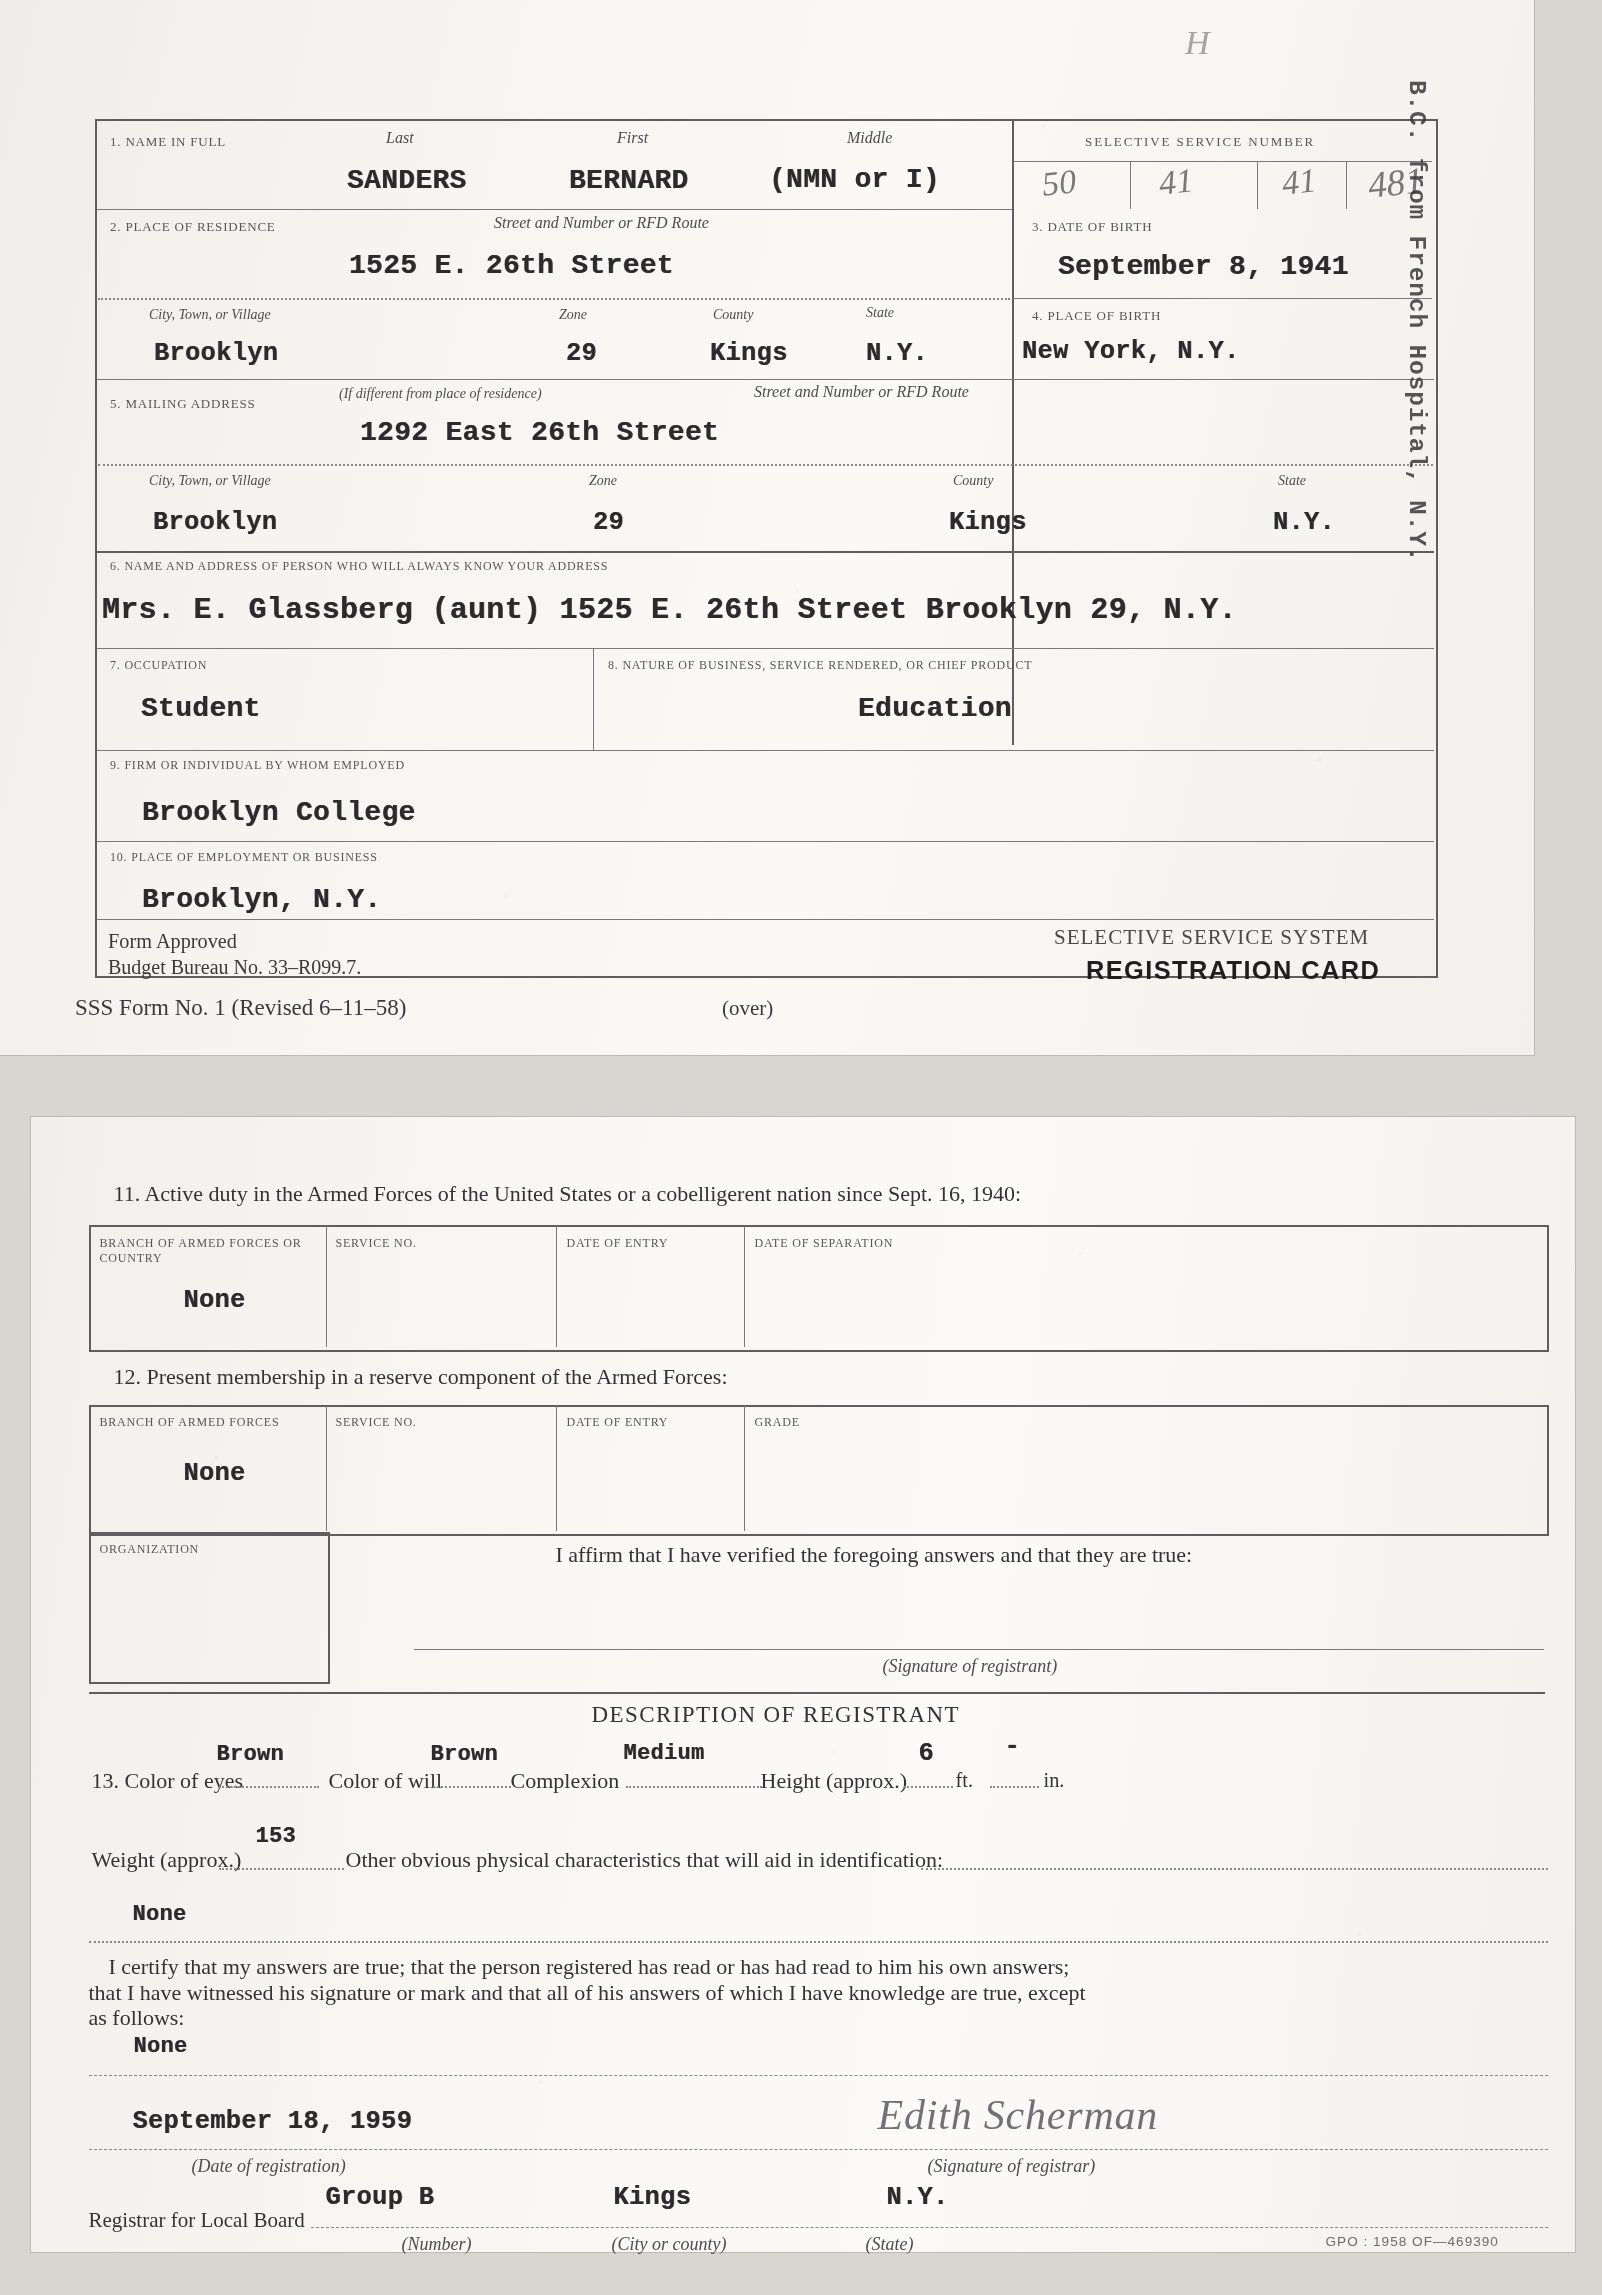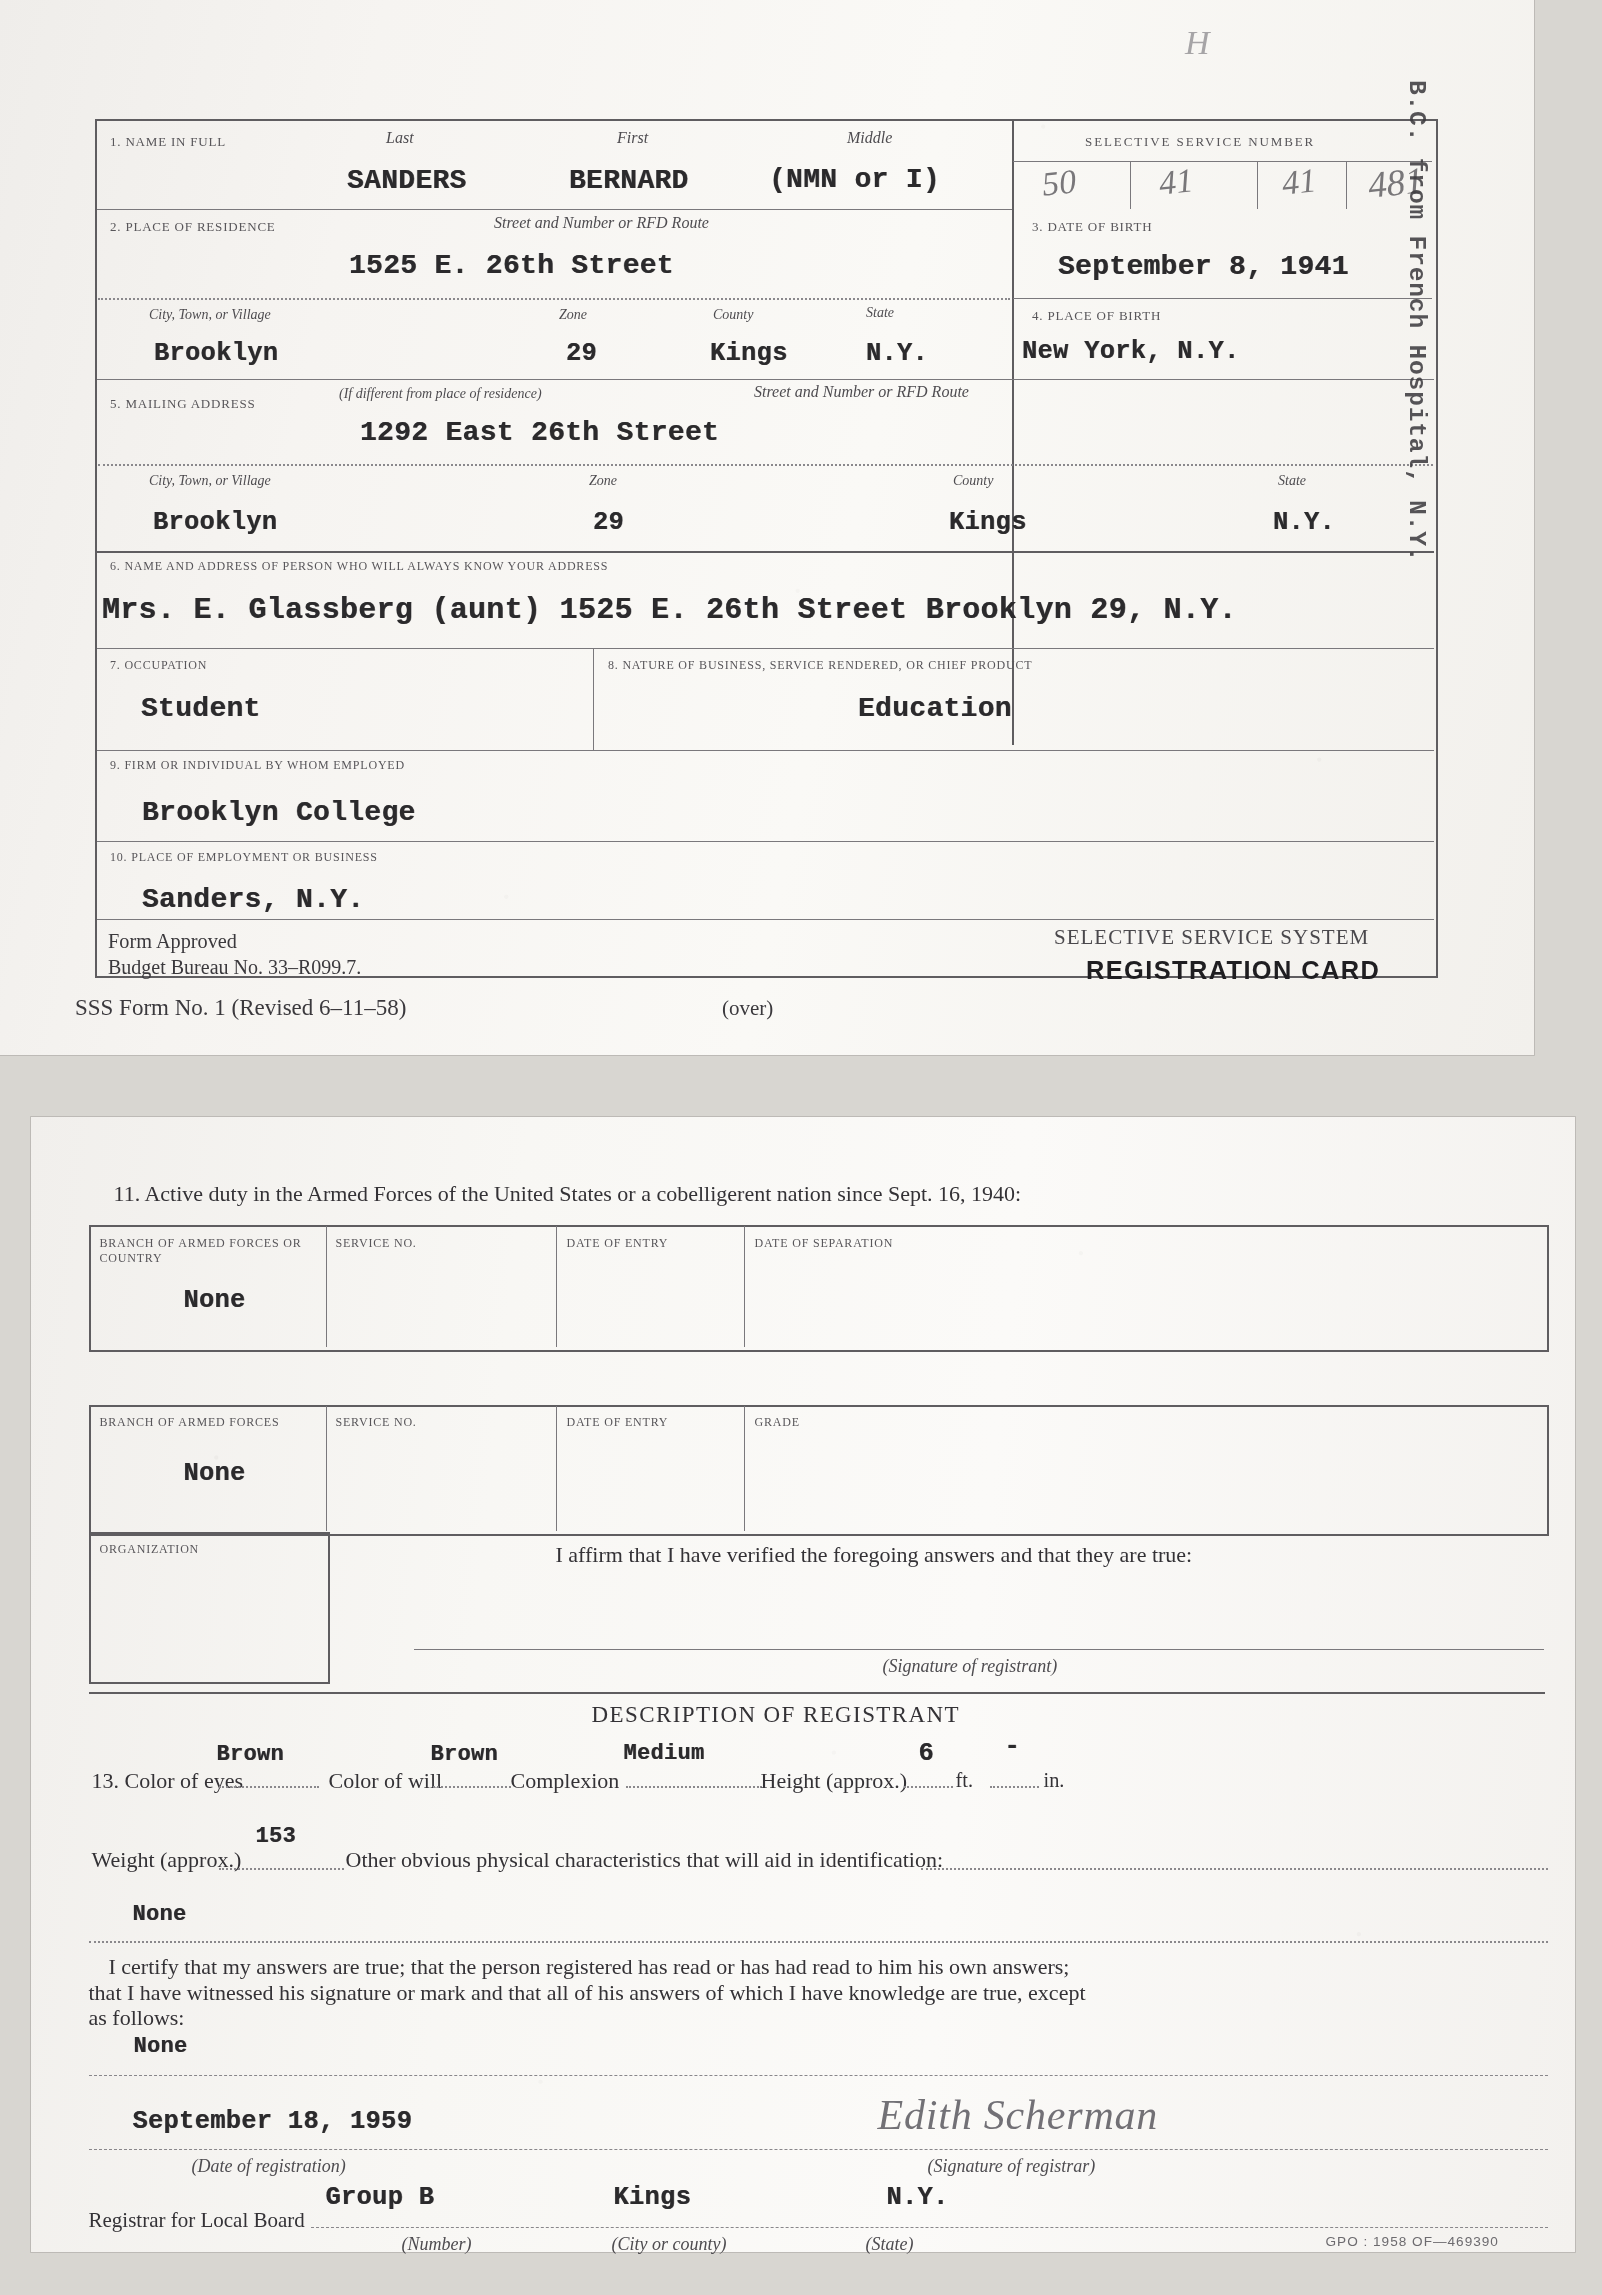--- a/index.html
+++ b/index.html
@@ -185,21 +185,21 @@
   <div class="cap typed lg" style="left:858px;top:693px;">Education</div>
 
   <div class="hr" style="left:97px;top:750px;width:1337px;"></div>
 
   <div class="cap lbl sm" style="left:110px;top:758px;">9. FIRM OR INDIVIDUAL BY WHOM EMPLOYED</div>
   <div class="cap typed lg" style="left:142px;top:797px;">Brooklyn College</div>
 
   <div class="hr" style="left:97px;top:841px;width:1337px;"></div>
 
   <div class="cap lbl sm" style="left:110px;top:850px;">10. PLACE OF EMPLOYMENT OR BUSINESS</div>
-  <div class="cap typed lg" style="left:142px;top:884px;">Sanders, N.Y.</div>
+  <div class="cap typed lg" style="left:142px;top:884px;">Brooklyn, N.Y.</div>
 
   <div class="hr" style="left:97px;top:919px;width:1337px;"></div>
 
   <div class="cap ser" style="left:108px;top:930px;font-size:20.3px;">Form Approved</div>
   <div class="cap ser" style="left:108px;top:956px;font-size:20px;">Budget Bureau No. 33–R099.7.</div>
 
   <div class="cap title-ss" style="left:1054px;top:925px;">SELECTIVE SERVICE SYSTEM</div>
   <div class="cap title-reg" style="left:1086px;top:956px;">REGISTRATION CARD</div>
 
   <div class="cap ser" style="left:75px;top:995px;font-size:23px;">SSS Form No. 1  (Revised 6–11–58)</div>
@@ -218,20 +218,21 @@
   <div class="vr" style="left:525px;top:109px;height:121px;"></div>
   <div class="vr" style="left:713px;top:109px;height:121px;"></div>
   <div class="cap lbl sm" style="left:69px;top:119px;white-space:normal;width:220px;line-height:1.25;">
     <span>BRANCH OF ARMED FORCES OR COUNTRY</span>
   </div>
   <div class="cap lbl sm" style="left:305px;top:119px;">SERVICE NO.</div>
   <div class="cap lbl sm" style="left:536px;top:119px;">DATE OF ENTRY</div>
   <div class="cap lbl sm" style="left:724px;top:119px;">DATE OF SEPARATION</div>
   <div class="cap typed" style="left:153px;top:169px;">None</div>
 
+  <div class="cap body-ser" style="left:83px;top:247px;font-size:22px;">12. Present membership in a reserve component of the Armed Forces:</div>
 
   <div class="outer-box" style="left:58px;top:288px;width:1456px;height:127px;"></div>
   <div class="vr" style="left:295px;top:289px;height:125px;"></div>
   <div class="vr" style="left:525px;top:289px;height:125px;"></div>
   <div class="vr" style="left:713px;top:289px;height:125px;"></div>
   <div class="cap lbl sm" style="left:69px;top:298px;">BRANCH OF ARMED FORCES</div>
   <div class="cap lbl sm" style="left:305px;top:298px;">SERVICE NO.</div>
   <div class="cap lbl sm" style="left:536px;top:298px;">DATE OF ENTRY</div>
   <div class="cap lbl sm" style="left:724px;top:298px;">GRADE</div>
   <div class="cap typed" style="left:153px;top:342px;">None</div>

